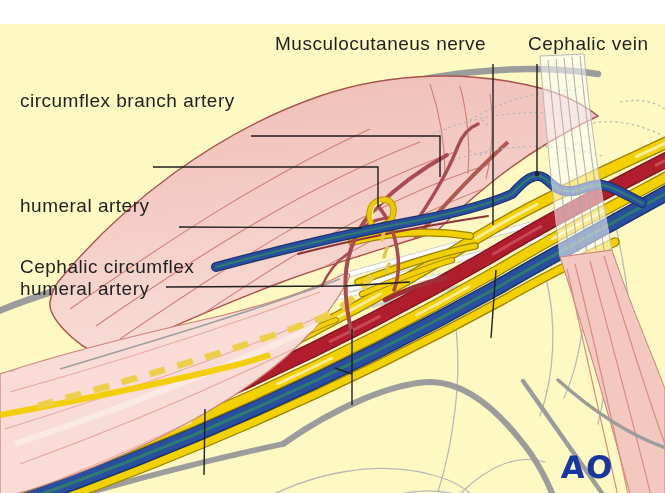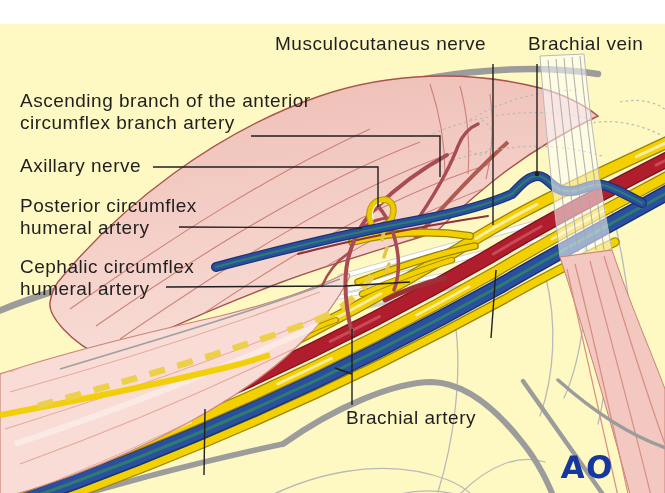--- a/index.html
+++ b/index.html
@@ -215,33 +215,29 @@
     <path d="M179,203 L362,204"></path>
     <path d="M166,263 L345,262 L410,258"></path>
     <path d="M491,314 L496,246"></path>
     <path d="M352,381 L352,305"></path>
     <path d="M352,350 L335,344"></path>
     <path d="M204,451 L205,385"></path>
   </g>
 </svg>
 
 <div class="lbl" style="left:275px;top:9px">Musculocutaneus nerve</div>
-<div class="lbl" style="left:528px;top:9px">Brachial vein</div>
+<div class="lbl" style="left:528px;top:9px">Cephalic vein</div>
 <div class="lbl" style="left:20px;top:66px">
-  <div>Ascending branch of the anterior</div>
   <div>circumflex branch artery</div>
 </div>
-<div class="lbl" style="left:20px;top:131px">Axillary nerve</div>
 <div class="lbl" style="left:20px;top:171px">
-  <div>Posterior circumflex</div>
   <div>humeral artery</div>
 </div>
 <div class="lbl" style="left:20px;top:232px">
   <div>Cephalic circumflex</div>
   <div>humeral artery</div>
 </div>
 <div class="lbl" style="left:346px;top:383px">
-  <div>Brachial artery</div>
 </div>
 
 <div class="logo">AO</div>
 
 </div>
 
 </body></html>

